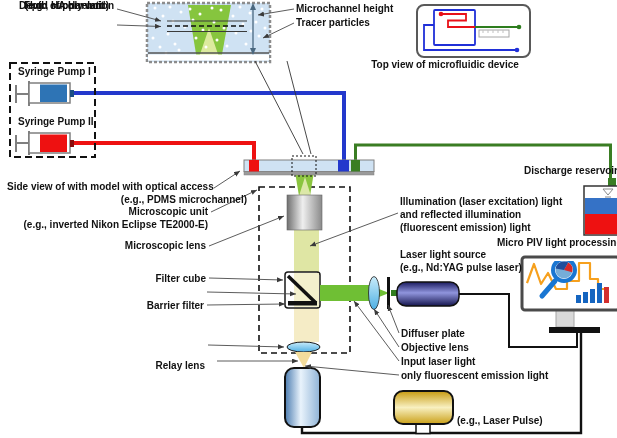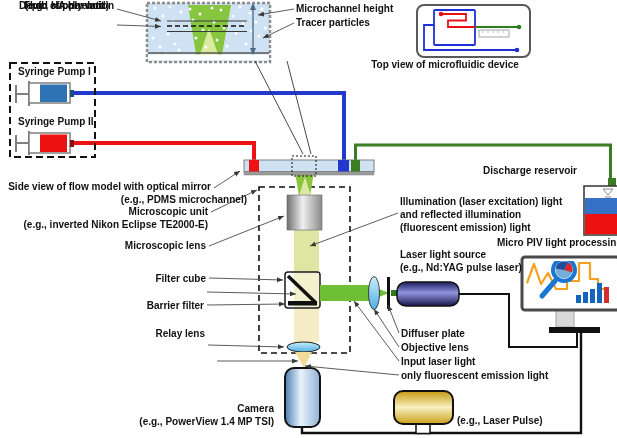--- a/index.html
+++ b/index.html
@@ -233,36 +233,34 @@
 </svg>
 
 <div class="lbl r" style="left:0;top:3;width:107px">Depth of correlation</div>
 <div class="lbl c" style="left:0;top:34;width:114px">Fluid supply unit</div>
 <div class="lbl c" style="left:0;top:47;width:120px">(e.g., HA Harvard)</div>
 <div class="lbl" style="left:11px;top:66px">Syringe Pump I</div>
 <div class="lbl" style="left:11px;top:116px">Syringe Pump II</div>
 <div class="lbl" style="left:289px;top:3px">Microchannel height</div>
 <div class="lbl" style="left:289px;top:17px">Tracer particles</div>
 <div class="lbl c" style="left:350px;top:59px;width:176px">Top view of microfluidic device</div>
-<div class="lbl r" style="left:0;top:181px;width:204px">Side view of flow model with optical mirror</div>
+<div class="lbl r" style="left:0;top:181px;width:204px">Side view of with model with optical access</div>
 <div class="lbl r" style="left:0;top:194px;width:240px">(e.g., PDMS microchannel)</div>
 <div class="lbl r" style="left:0;top:206px;width:201px">Microscopic unit</div>
 <div class="lbl r" style="left:0;top:219px;width:201px">(e.g., inverted Nikon Eclipse TE2000-E)</div>
 <div class="lbl r" style="left:0;top:240px;width:199px">Microscopic lens</div>
 <div class="lbl r" style="left:0;top:273px;width:199px">Filter cube</div>
 <div class="lbl r" style="left:0;top:300px;width:197px">Barrier filter</div>
-<div class="lbl r" style="left:0;top:328px;width:198px">Relay lens</div>
+<div class="lbl r" style="left:0;top:360px;width:198px">Relay lens</div>
 <div class="lbl" style="left:393px;top:196px">Illumination (laser excitation) light</div>
 <div class="lbl" style="left:393px;top:209px">and reflected illumination</div>
 <div class="lbl" style="left:393px;top:222px">(fluorescent emission) light</div>
 <div class="lbl" style="left:393px;top:249px">Laser light source</div>
 <div class="lbl" style="left:393px;top:262px">(e.g., Nd:YAG pulse laser)</div>
-<div class="lbl r" style="left:455px;top:165px;width:115px">Discharge reservoir</div>
+<div class="lbl r" style="left:496px;top:165px;width:115px">Discharge reservoir</div>
 <div class="lbl r" style="left:490px;top:237px;width:124px">Micro PIV light processing</div>
 <div class="lbl" style="left:394px;top:328px">Diffuser plate</div>
 <div class="lbl" style="left:394px;top:342px">Objective lens</div>
 <div class="lbl" style="left:394px;top:356px">Input laser light</div>
 <div class="lbl" style="left:394px;top:370px">only fluorescent emission light</div>
-<div class="lbl r" style="left:60px;top:403px;width:207px">Camera</div>
-<div class="lbl r" style="left:60px;top:416px;width:207px">(e.g., PowerView 1.4 MP TSI)</div>
 <div class="lbl" style="left:450px;top:415px">(e.g., Laser Pulse)</div>
 
 </div>
 
 </body></html>

